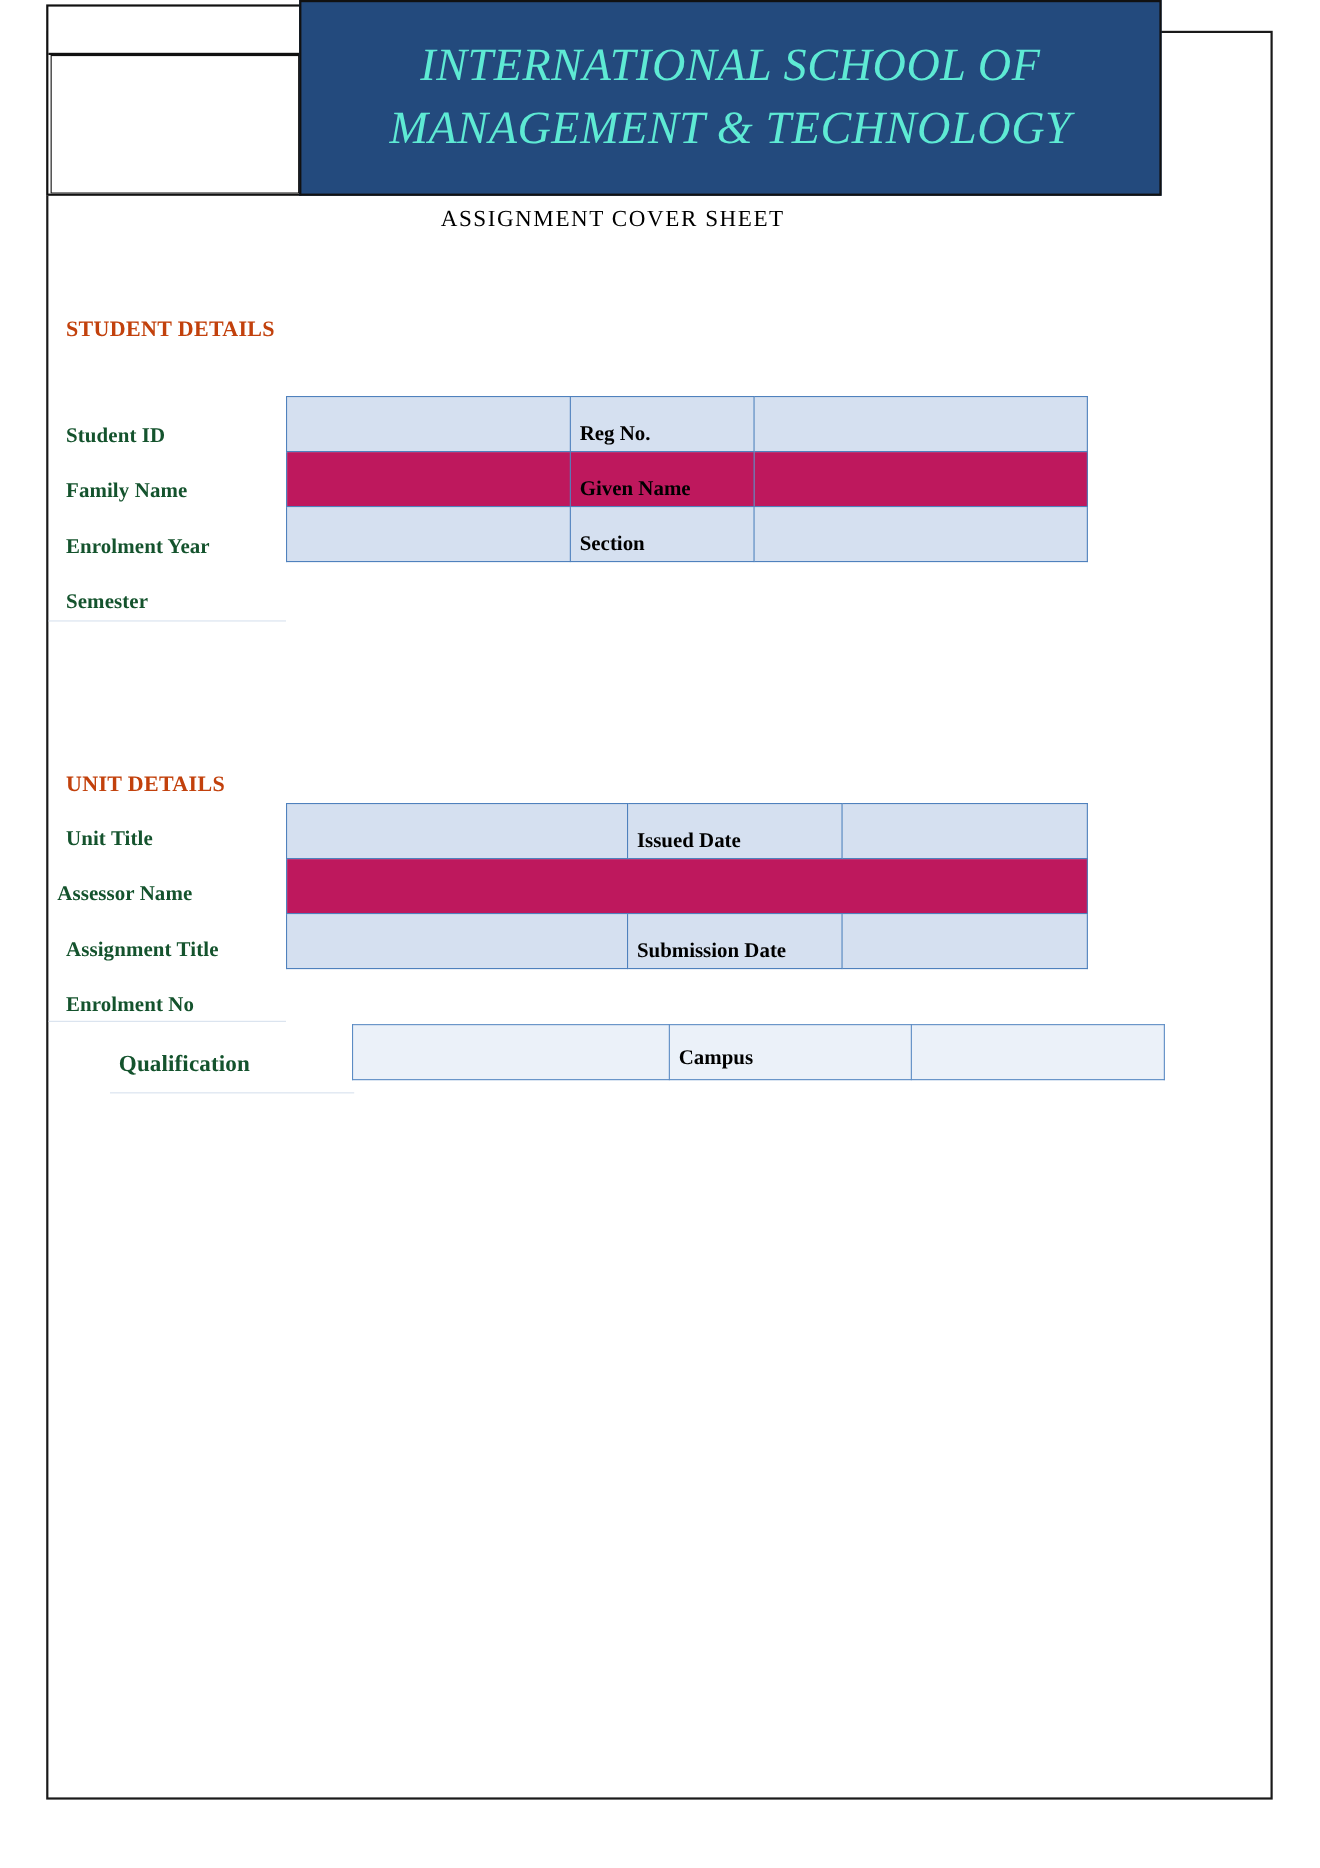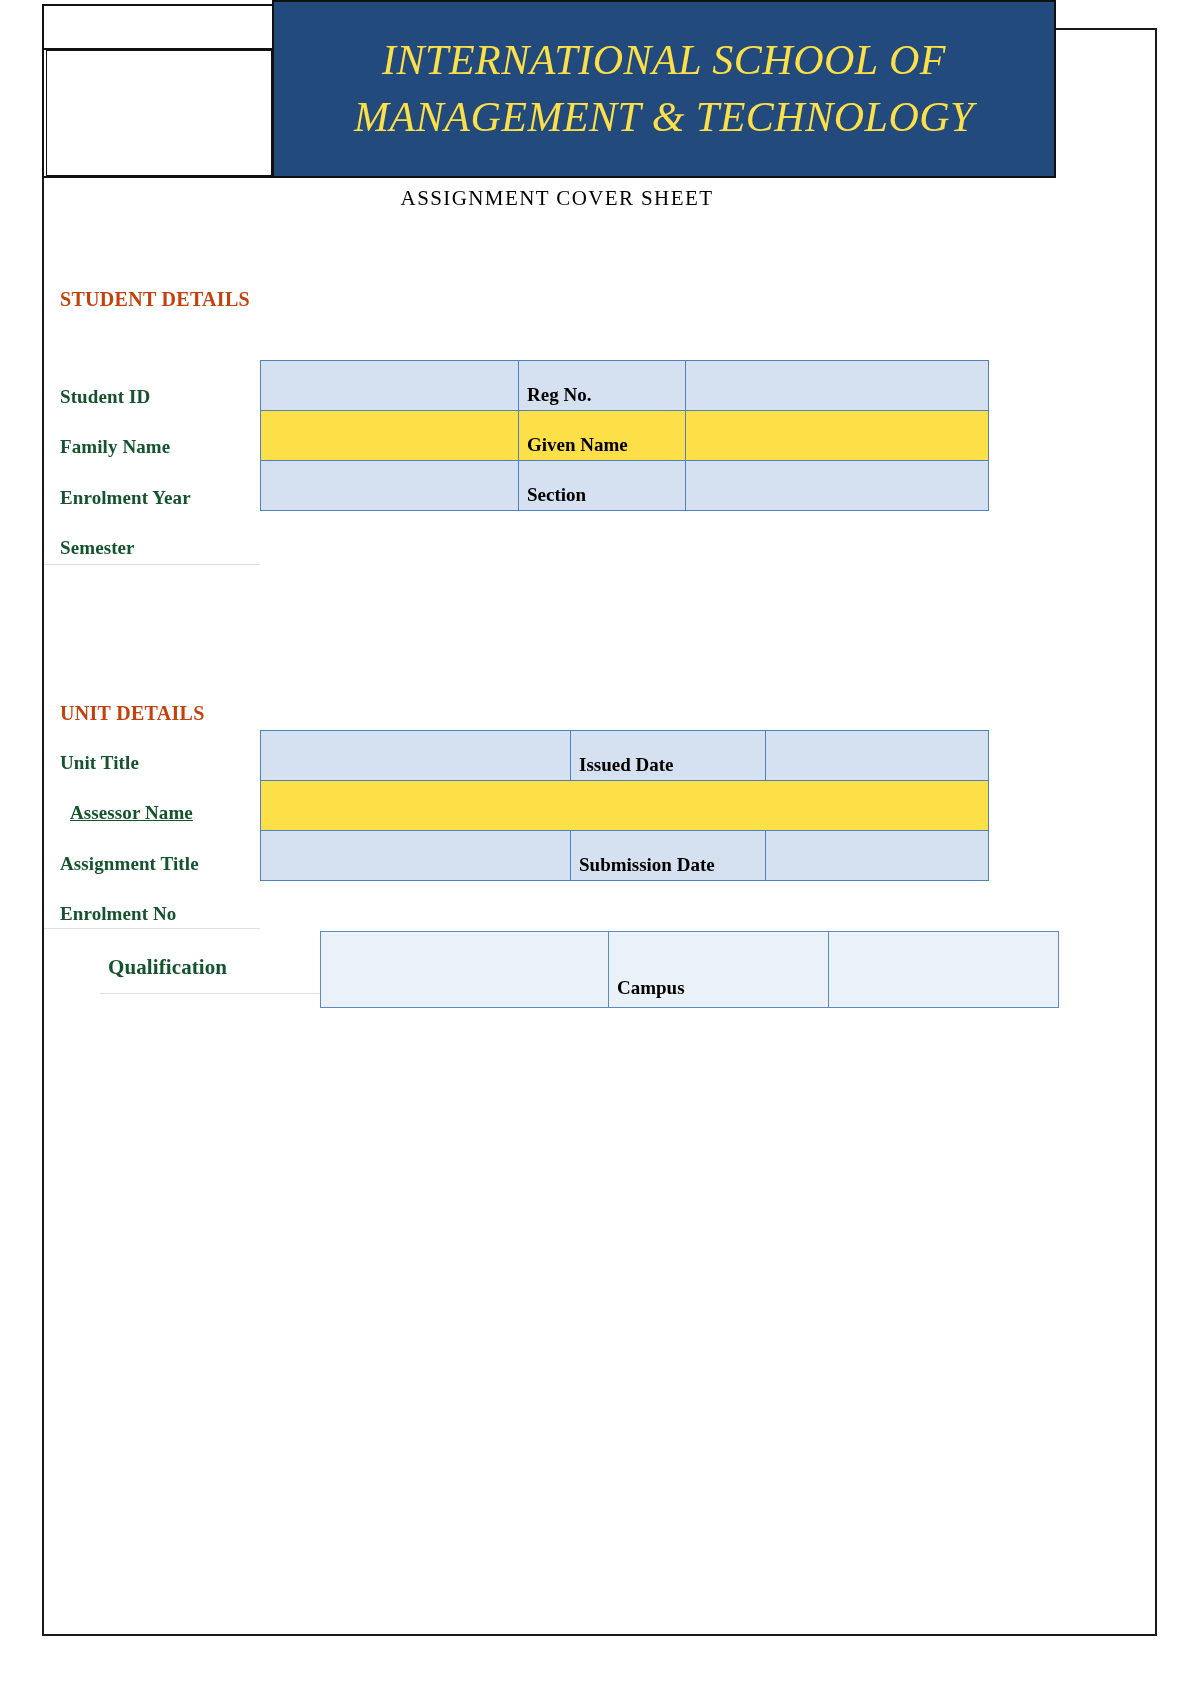--- a/index.html
+++ b/index.html
@@ -72,21 +72,21 @@
     width: 784px;
     height: 178px;
     background: #234A7D;
     border: 2px solid #111111;
     box-sizing: border-box;
     display: flex;
     align-items: center;
     justify-content: center;
   }
   #school-banner-title {
-    color: #fde047;
+    color: #5eead4;
     font-family: "Liberation Serif", "DejaVu Serif", serif;
     font-style: italic;
     font-weight: normal;
     font-size: 42px;
     line-height: 1.35;
     text-align: center;
     letter-spacing: 0.5px;
     padding: 0 14px;
   }
 
@@ -141,33 +141,33 @@
     font-family: "Liberation Serif", "DejaVu Serif", serif;
     font-weight: bold;
     font-size: 19px;
     color: #000000;
     white-space: nowrap;
     line-height: 1.0;
     padding-bottom: 6px;
     box-sizing: border-box;
   }
   .cell-light  { background: #D5E0F0; }
-  .cell-medium { background: #fde047; }
+  .cell-medium { background: #be185d; }
   .cell-pale   { background: #EBF1F9; }
 
   #student-table { left: 260px; top: 360px; width: 728px; }
   #unit-table    { left: 260px; top: 730px; width: 728px; }
   #qualification-table {
     left: 320px;
     top: 931px;
     width: 738px;
   }
   #qualification-table td {
     border: 1px solid #5B8BC4;
-    height: 76px;
+    height: 50px;
     padding-bottom: 10px;
   }
 
   
   .label-rule {
     position: absolute;
     height: 0;
     border-top: 1px solid #D8E2EE;
   }
   #student-label-rule { left: 44px; top: 564px; width: 216px; }
@@ -223,21 +223,21 @@
       <td class="cell-light"></td>
       <td class="cell-light">Section</td>
       <td class="cell-light"></td>
     </tr>
   </tbody>
 </table>
 
 <div id="unit-details-heading" class="section-heading">UNIT DETAILS</div>
 
 <div class="field-label" style="left:60px; top:752px;">Unit Title</div>
-<div class="field-label" style="left:70px; top:802px;text-decoration:underline;">Assessor Name</div>
+<div class="field-label" style="left:52px; top:802px;">Assessor Name</div>
 <div class="field-label" style="left:60px; top:853px;">Assignment Title</div>
 <div class="field-label" style="left:60px; top:903px;">Enrolment No</div>
 
 <div id="unit-label-rule" class="label-rule"></div>
 
 <table id="unit-table" class="form-table">
   <colgroup>
     <col style="width:310px">
     <col style="width:195px">
     <col style="width:223px">

